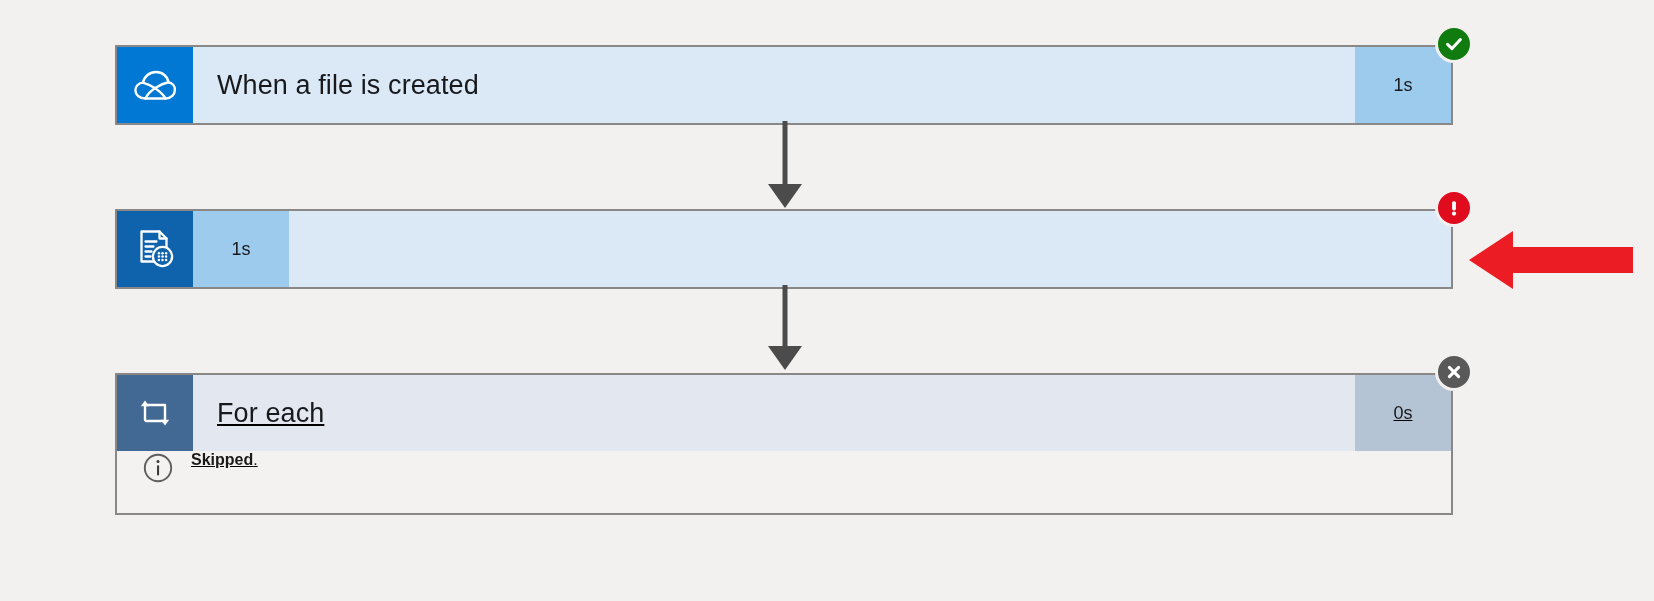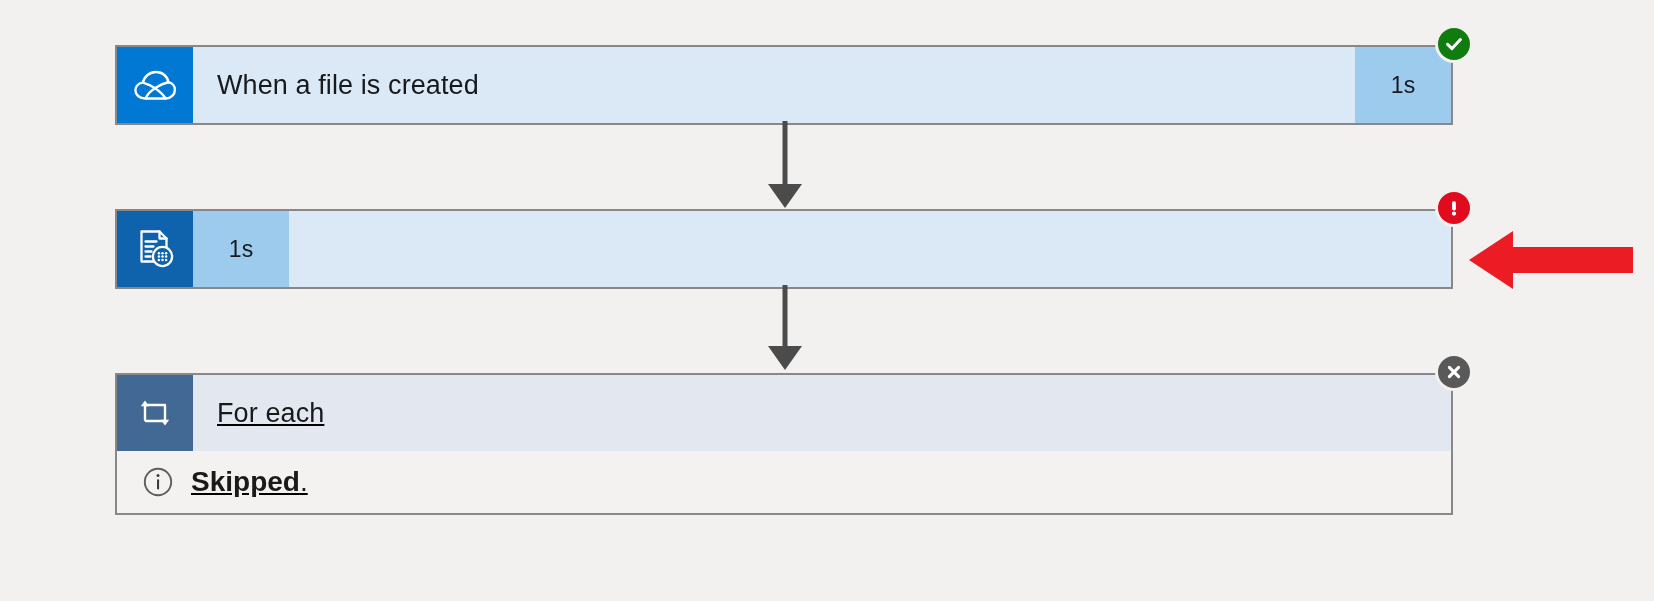--- a/index.html
+++ b/index.html
@@ -51,21 +51,21 @@
     letter-spacing: 0.1px;
     white-space: nowrap;
     overflow: hidden;
   }
   .card-duration {
     width: 96px;
     min-width: 96px;
     display: flex;
     align-items: center;
     justify-content: center;
-    font-size: 23px;
+    font-size: 18px;
     color: #17191c;
   }
 
   
   .status-badge {
     position: absolute;
     width: 38px;
     height: 38px;
     border-radius: 50%;
     top: -22px;
@@ -74,25 +74,25 @@
     border: 3px solid #f2f1f0;
     display: flex;
     align-items: center;
     justify-content: center;
   }
   .status-badge svg { display: block; }
 
   
   .card-detail {
     display: flex;
-    align-items: center;
+    align-items: flex-start;
     height: 62px;
     background: #f3f2f0;
     padding-left: 24px;
-    font-size: 28px;
+    font-size: 16px;
     color: #1b1a19;
   }
   .detail-icon {
     width: 34px;
     height: 34px;
     min-width: 34px;
     margin-right: 16px;
     display: flex;
     align-items: center;
     justify-content: center;
@@ -192,20 +192,21 @@
         <svg width="40" height="40" viewBox="0 0 40 40" aria-hidden="true">
           <g fill="none" stroke="#ffffff" stroke-width="2.4" stroke-linecap="round" stroke-linejoin="round">
             <path d="M10 27 V12 H30"></path>
             <path d="M30 13 V28 H11"></path>
           </g>
           <path d="M10 7.5 L5.8 13.2 H14.2 Z" fill="#ffffff"></path>
           <path d="M30 32.5 L25.8 26.8 H34.2 Z" fill="#ffffff"></path>
         </svg>
       </div>
       <div class="card-title">For each</div>
+      <div class="card-duration" style="background:#b5c4d5;">0s</div>
 
       <div class="status-badge" style="background:#595959;">
         <svg width="22" height="22" viewBox="0 0 22 22" aria-hidden="true">
           <g stroke="#ffffff" stroke-width="3" stroke-linecap="round">
             <line x1="6.4" y1="6.4" x2="15.6" y2="15.6"></line>
             <line x1="15.6" y1="6.4" x2="6.4" y2="15.6"></line>
           </g>
         </svg>
       </div>
     </div>

